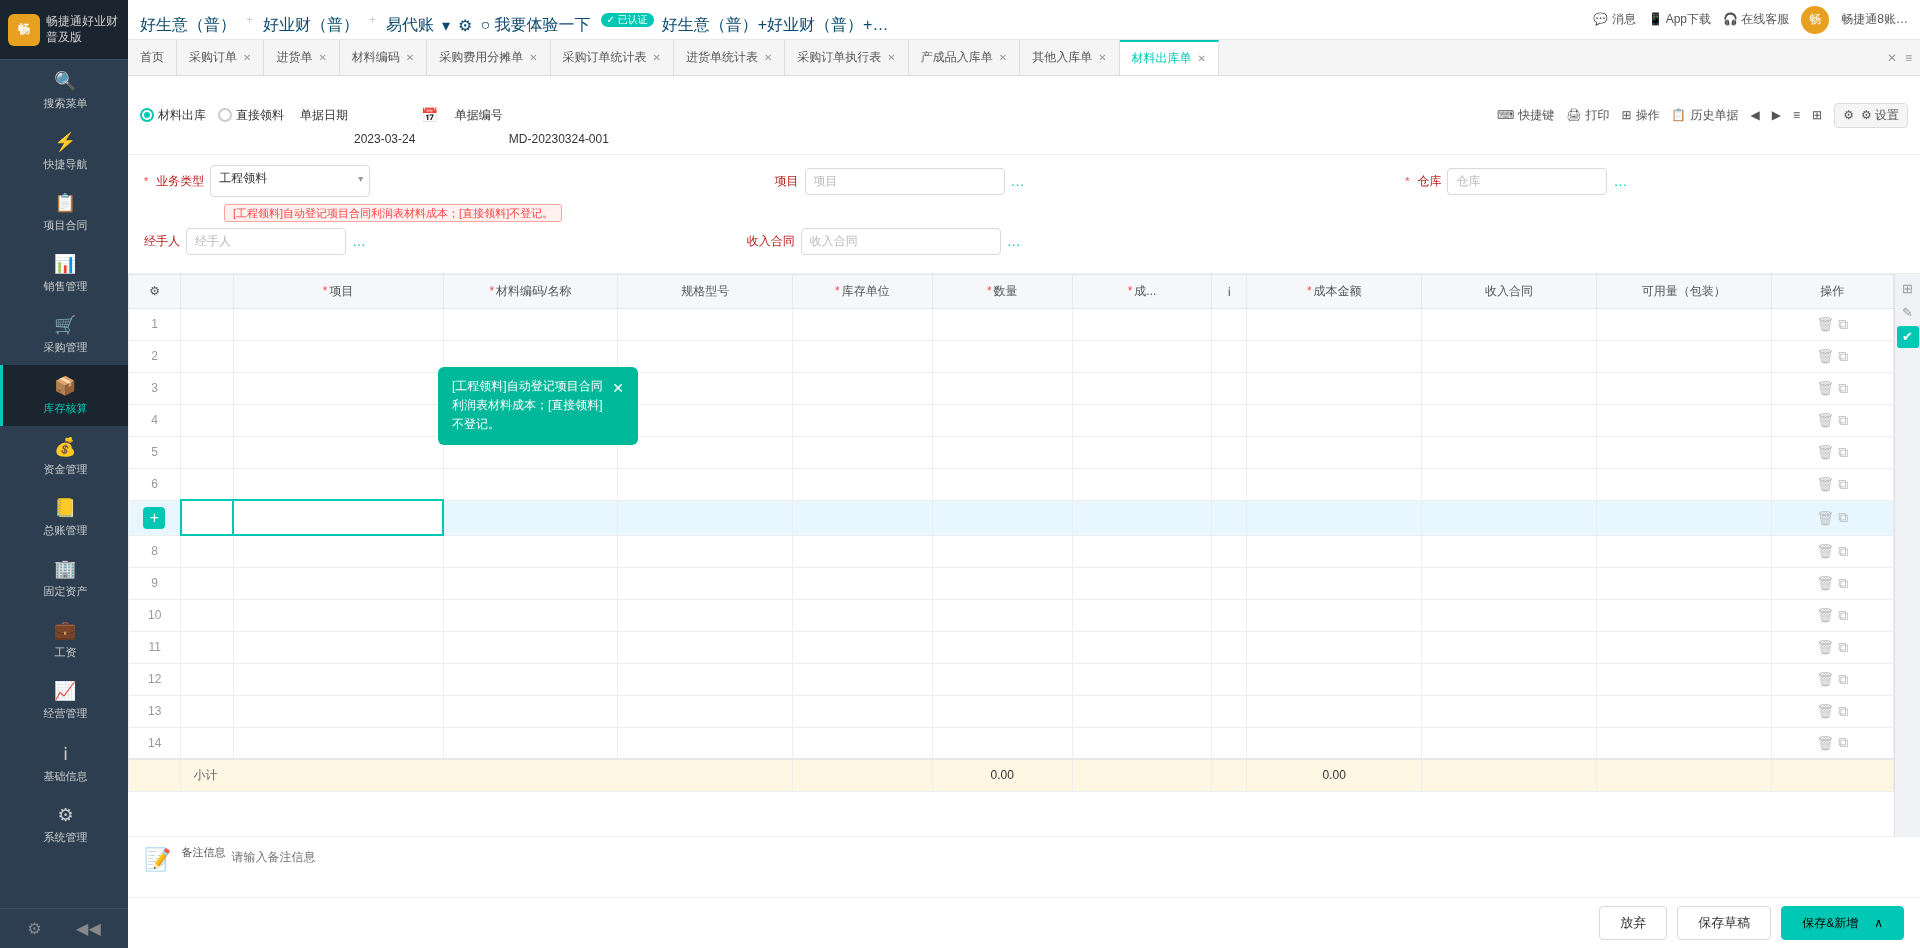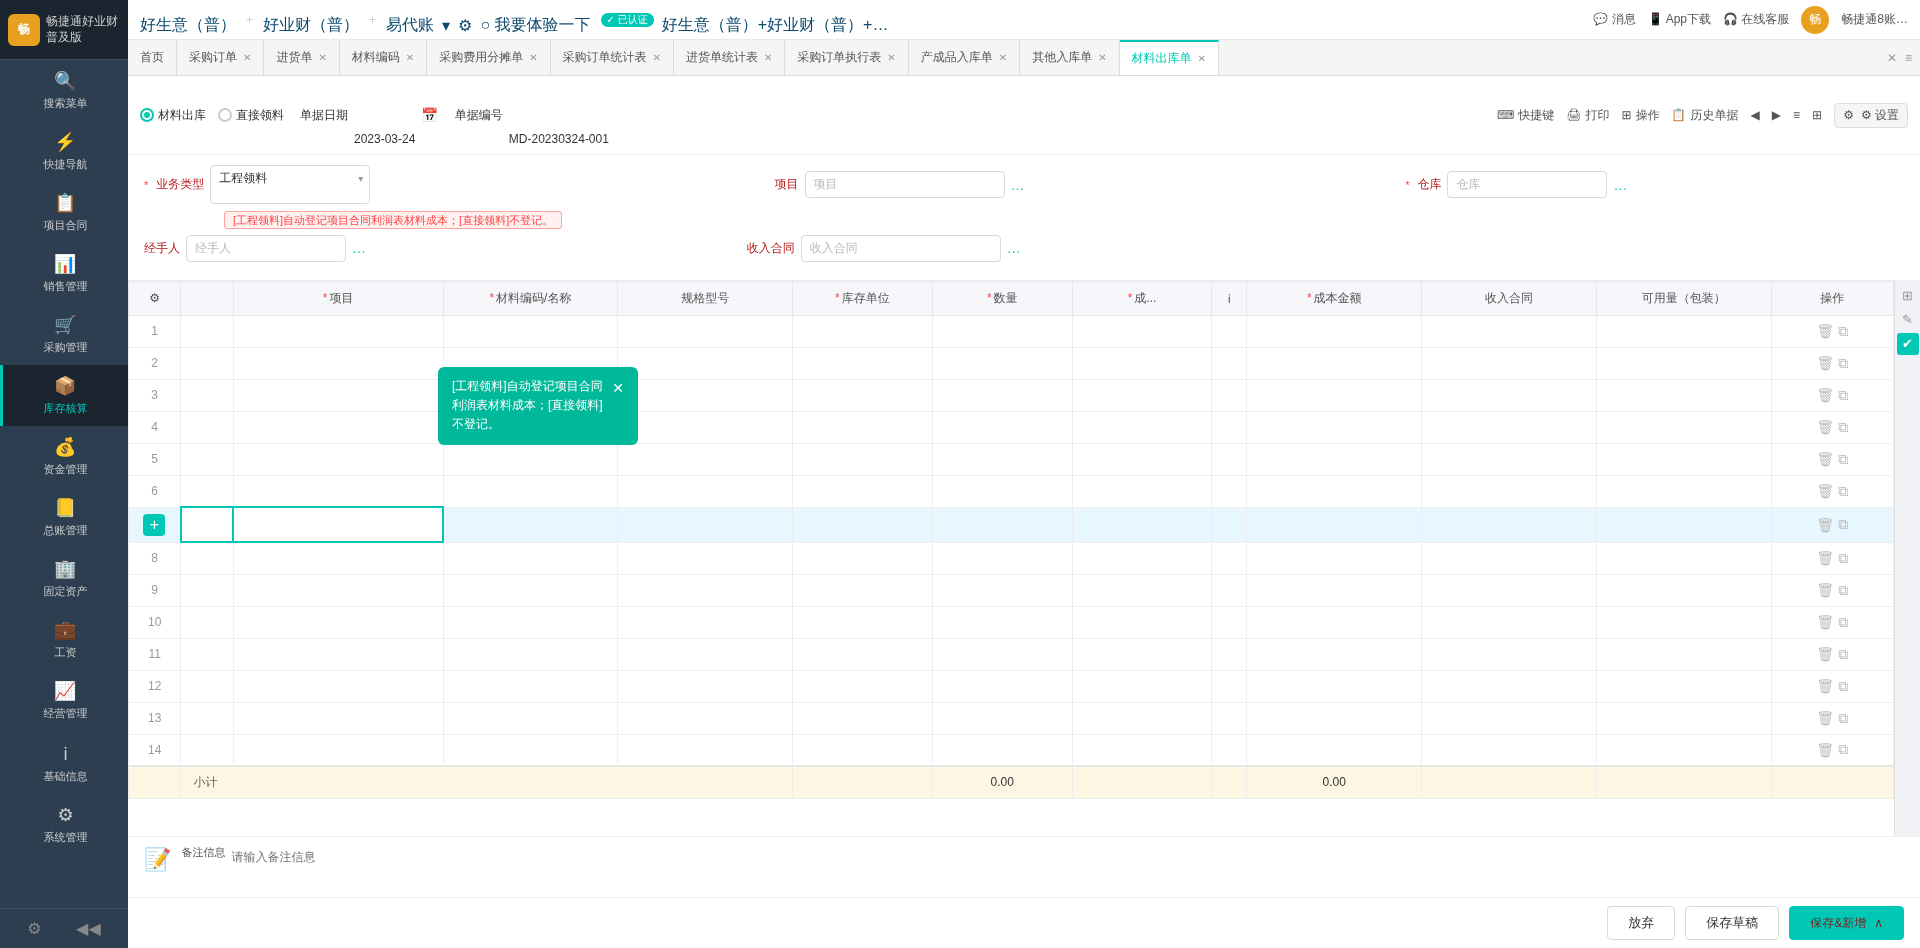--- a/index.html
+++ b/index.html
@@ -165,21 +165,21 @@
       color: #f44; font-size: 11px; margin-right: 2px;
     }
     .form-field-name { color: #b91c1c; white-space: nowrap; }
     .form-input {
       border: 1px solid #d9d9d9; border-radius: 4px;
       padding: 4px 8px; min-width: 120px; color: #333;
       display: flex; align-items: center; gap: 4px; cursor: pointer;
     }
     .form-select {
       border: 1px solid #d9d9d9; border-radius: 4px;
-      padding: 4px 24px 16px 8px; min-width: 140px; color: #333;
+      padding: 4px 24px 9px 8px; min-width: 140px; color: #333;
       position: relative; display: flex; align-items: center;
       cursor: pointer; background: #fff;
     }
     .form-select::after {
       content: '▾'; position: absolute; right: 6px; color: #999; font-size: 10px;
     }
     .error-hint {
       color: #f44; font-size: 11px; background: #fff1f0;
       border: 1px solid #ffa39e; border-radius: 3px; padding: 2px 8px;
       line-height: 1.5;
@@ -269,22 +269,22 @@
       padding: 7px 20px; border-radius: 4px; cursor: pointer;
       font-size: 13px; border: 1px solid transparent;
     }
     .btn-default {
       background: #fff; border-color: #d9d9d9; color: #333;
     }
     .btn-secondary {
       background: #fff; border-color: #d9d9d9; color: #333;
     }
     .btn-primary {
-      background: #00c8b4; border-color: #00c8b4; color: #7f1d1d;
-      display: flex; align-items: center; gap: 8px;
+      background: #00c8b4; border-color: #00c8b4; color: #000000;
+      display: flex; align-items: center; gap: 16px;
     }
 
     
     .right-panel {
       width: 26px;
       background: #f0f2f5;
       display: flex;
       flex-direction: column;
       align-items: center;
       padding: 4px 0;

